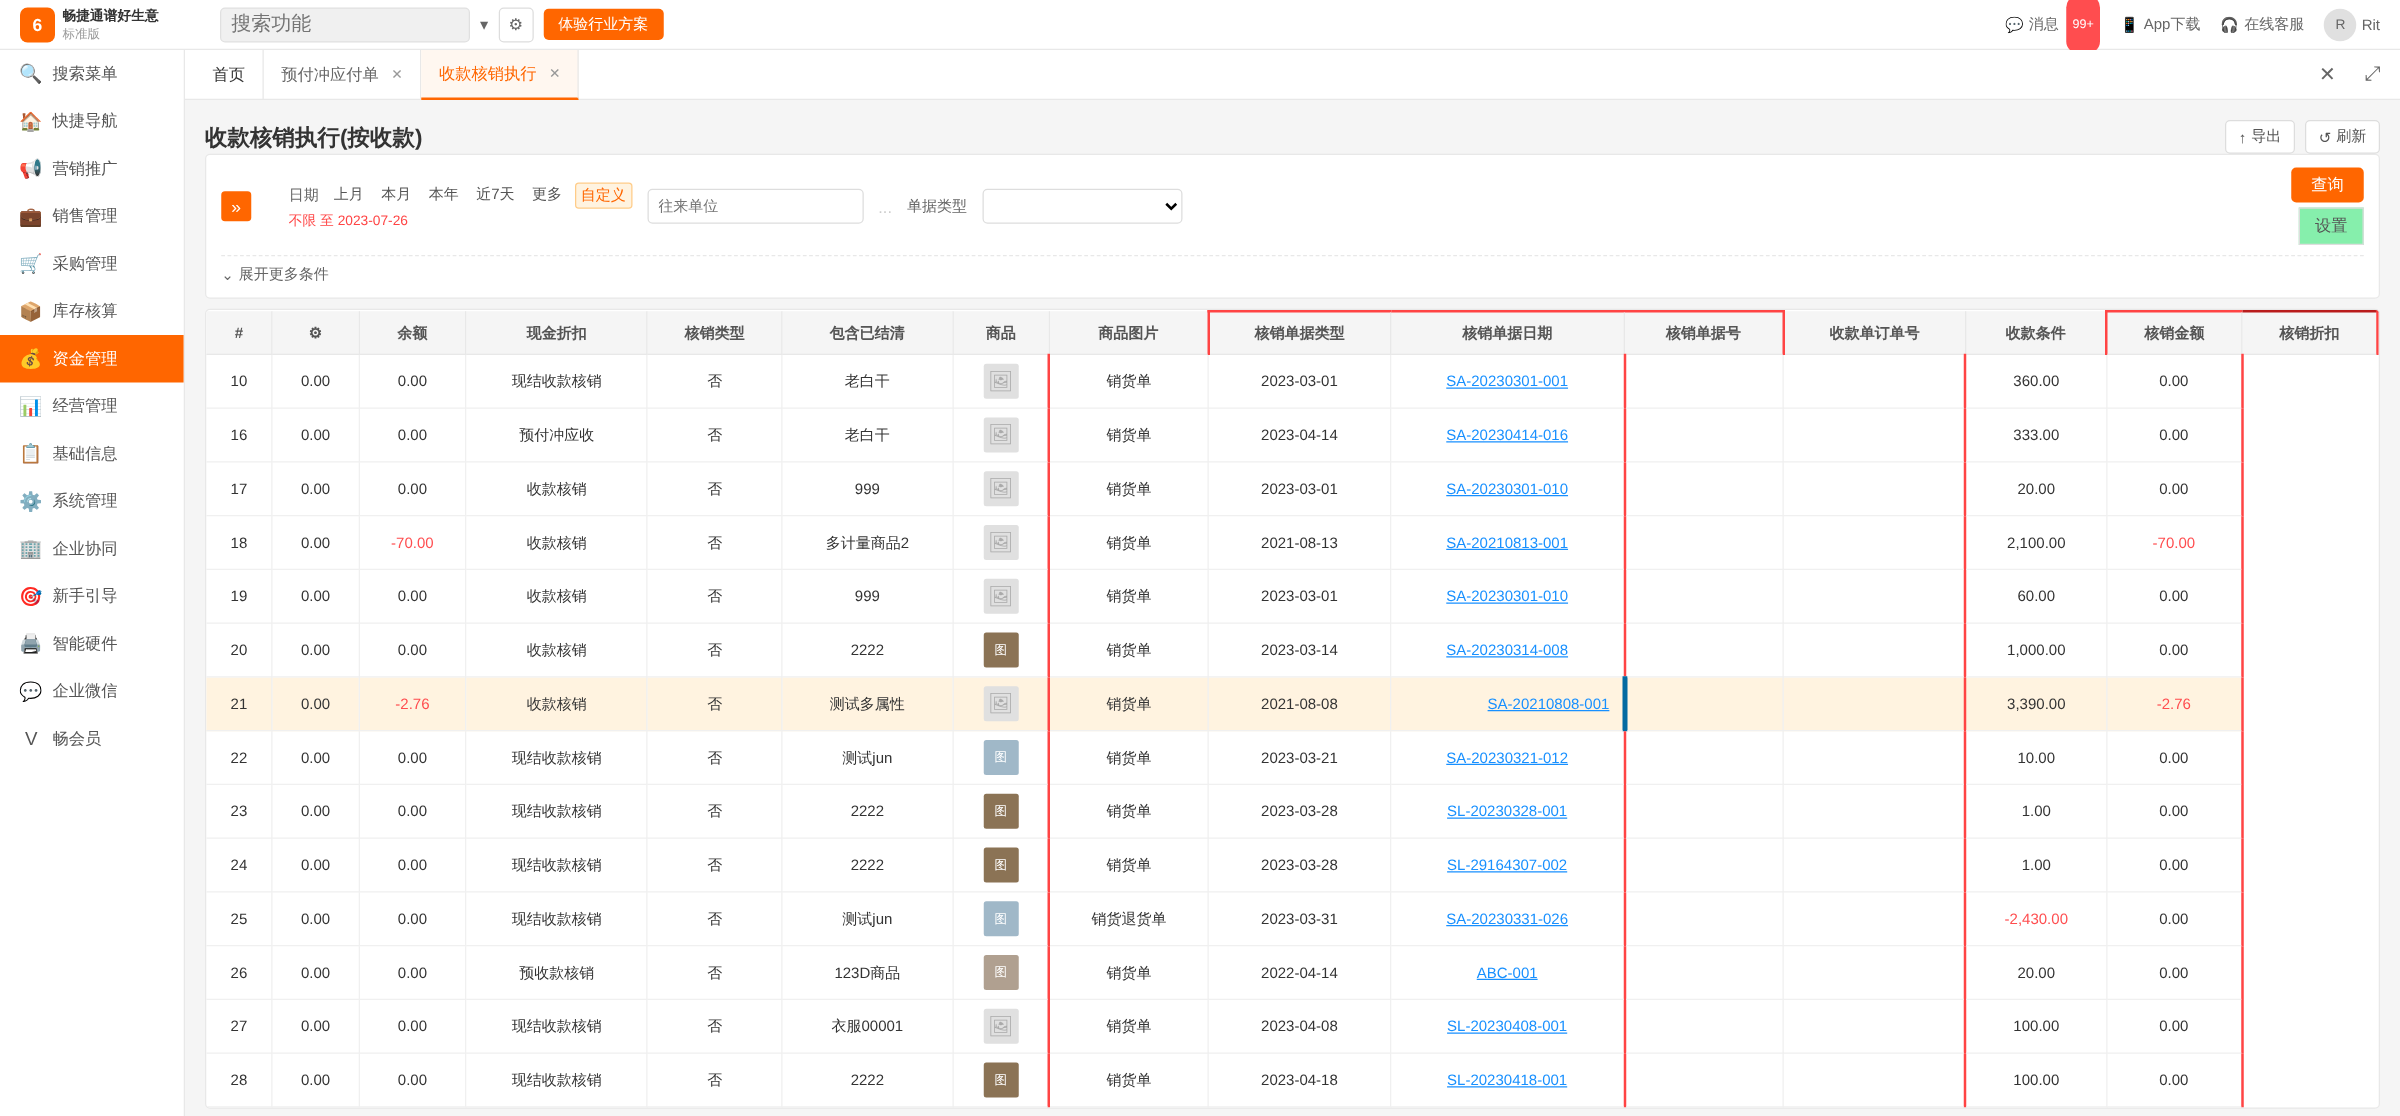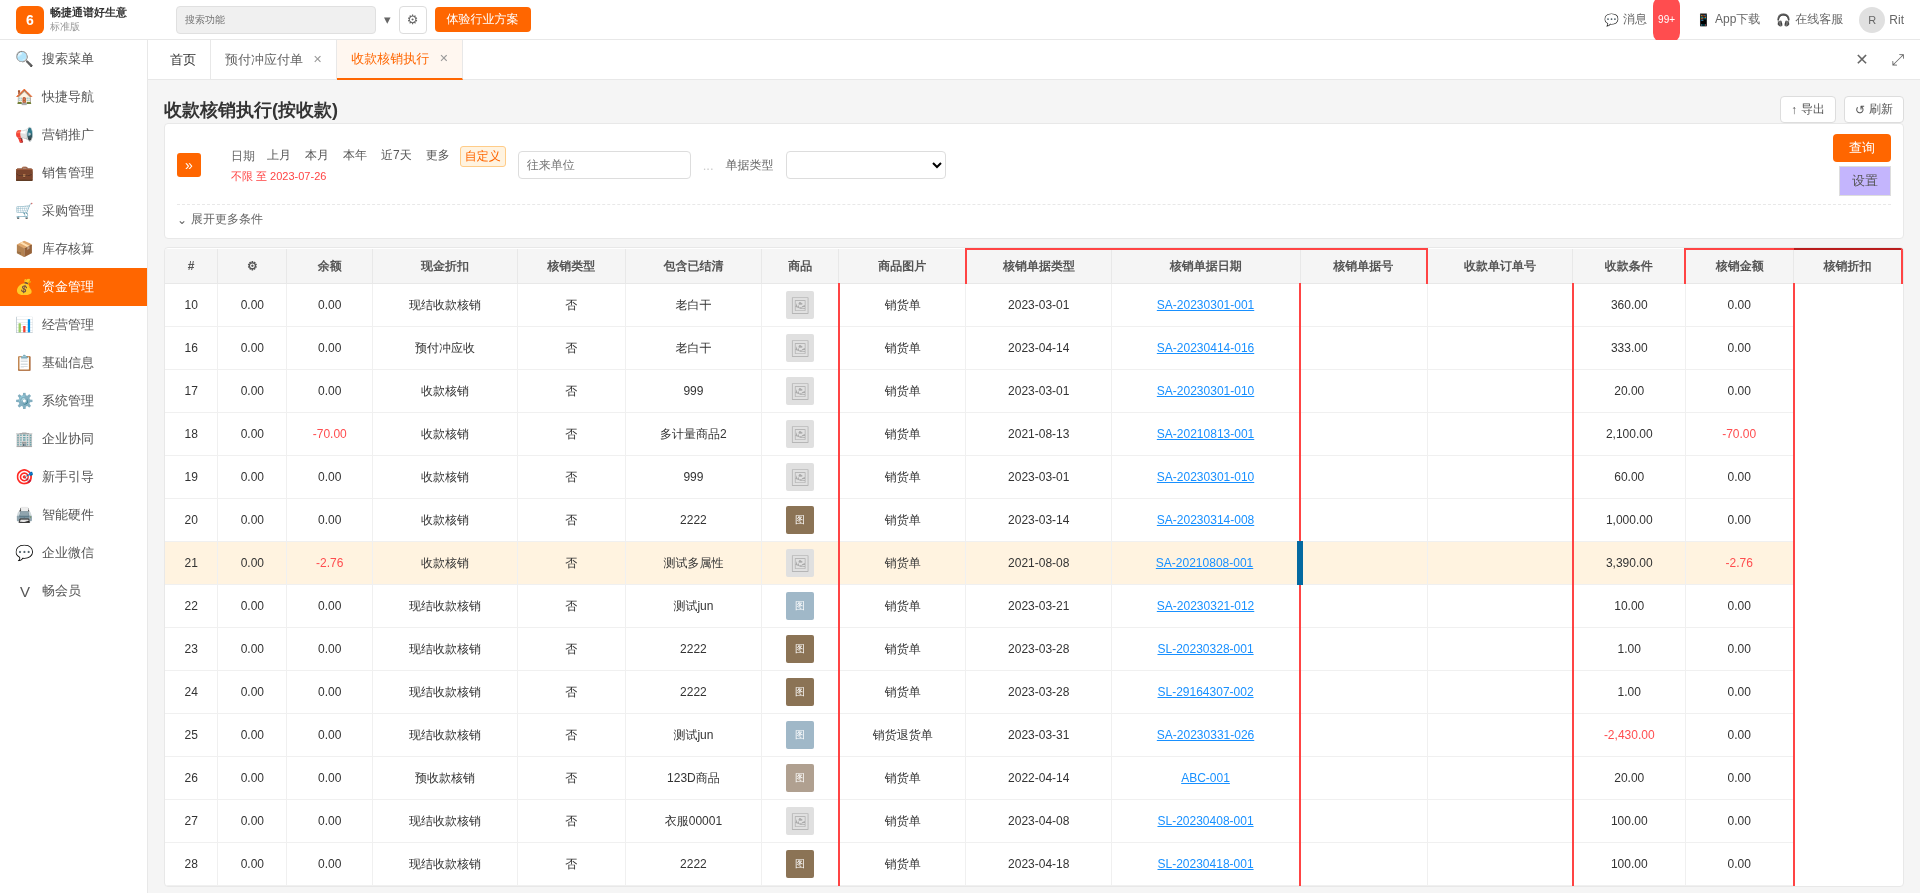--- a/index.html
+++ b/index.html
@@ -3,21 +3,21 @@
   <meta charset="utf-8">
   <style>
     * { box-sizing: border-box; margin: 0; padding: 0; }
     body { font-family: "Microsoft YaHei", Arial, sans-serif; font-size: 13px; background: #f5f5f5; color: #333; overflow: hidden; }
 
     
     .top-bar { height: 40px; background: #fff; display: flex; align-items: center; padding: 0 16px; border-bottom: 1px solid #e8e8e8; gap: 12px; }
     .logo-area { display: flex; align-items: center; gap: 6px; width: 148px; }
     .logo-icon { width: 28px; height: 28px; background: #f60; border-radius: 6px; display: flex; align-items: center; justify-content: center; color: #fff; font-weight: bold; font-size: 14px; }
     .top-bar-center { flex: 1; display: flex; align-items: center; gap: 8px; }
-    .search-box { width: 200px; height: 28px; border: 1px solid #ddd; border-radius: 4px; padding: 0 8px; font-size: 10px; color: #999; background: #f9f9f9; }
+    .search-box { width: 200px; height: 28px; border: 1px solid #ddd; border-radius: 4px; padding: 0 8px; font-size: 16px; color: #999; background: #f9f9f9; }
     .dropdown-btn { display: flex; align-items: center; gap: 4px; font-size: 12px; color: #666; cursor: pointer; }
     .gear-btn { width: 28px; height: 28px; border: 1px solid #ddd; border-radius: 4px; display: flex; align-items: center; justify-content: center; cursor: pointer; color: #666; }
     .trial-btn { background: #ff6600; color: #fff; border: none; border-radius: 4px; padding: 4px 12px; font-size: 12px; cursor: pointer; }
     .top-bar-right { display: flex; align-items: center; gap: 16px; font-size: 12px; color: #666; }
     .badge { background: #ff4d4f; color: #fff; border-radius: 10px; padding: 18px 5px; font-size: 10px; margin-left: 2px; }
     .top-right-item { display: flex; align-items: center; gap: 4px; cursor: pointer; }
 
     
     .layout { display: flex; height: calc(100vh - 40px); }
     .sidebar { width: 148px; background: #fff; border-right: 1px solid #e8e8e8; display: flex; flex-direction: column; overflow-y: auto; }
@@ -49,21 +49,21 @@
     .filter-expand-btn { width: 24px; height: 24px; background: #ff6600; color: #fff; border: none; border-radius: 3px; cursor: pointer; font-size: 14px; display: flex; align-items: center; justify-content: center; }
     .filter-label { font-size: 12px; color: #666; }
     .filter-date-links { display: flex; gap: 6px; font-size: 12px; }
     .date-link { color: #555; cursor: pointer; padding: 1px 4px; border-radius: 3px; }
     .date-link.custom { background: #fff3e0; color: #ff6600; border: 1px solid #ffcc88; }
     .filter-date-range { font-size: 11px; color: #ff4444; margin-top: 2px; }
     .filter-input { height: 28px; border: 1px solid #ddd; border-radius: 4px; padding: 0 8px; font-size: 12px; min-width: 160px; }
     .filter-divider { color: #ccc; }
     .filter-select { height: 28px; border: 1px solid #ddd; border-radius: 4px; padding: 0 8px; font-size: 12px; min-width: 160px; background: #fff; }
     .query-btn { background: #ff6600; color: #fff; border: none; border-radius: 4px; padding: 5px 16px; font-size: 13px; cursor: pointer; }
-    .setting-btn { background: #c4b5fd; color: #555; border: 1px solid #ddd; border-radius: 0; padding: 5px 12px; font-size: 13px; cursor: pointer; }
+    .setting-btn { background: #86efac; color: #555; border: 1px solid #ddd; border-radius: 0; padding: 5px 12px; font-size: 13px; cursor: pointer; }
     .expand-conditions { display: flex; align-items: center; gap: 4px; font-size: 12px; color: #666; cursor: pointer; border-top: 1px dashed #e8e8e8; margin-top: 8px; padding-top: 6px; }
     .filter-top-row { display: flex; align-items: center; gap: 12px; width: 100%; }
 
     
     .table-container { background: #fff; border: 1px solid #e8e8e8; border-radius: 4px; overflow: auto; }
     table { width: 100%; border-collapse: collapse; font-size: 12px; }
     thead tr { background: #f5f5f5; }
     th { padding: 8px 10px; text-align: center; color: #555; font-weight: 600; border-bottom: 1px solid #e8e8e8; border-right: 1px solid #e8e8e8; white-space: nowrap; }
     td { padding: 7px 10px; text-align: center; border-bottom: 1px solid #f0f0f0; border-right: 1px solid #f0f0f0; white-space: nowrap; }
     tr.highlighted td { background: #fff3e0; }
@@ -399,21 +399,21 @@
                   <td>0.00</td>
                   <td style="color:#ff4d4f;">-2.76</td>
                   <td>收款核销</td>
                   <td>否</td>
                   <td>测试多属性</td>
                   <td>
                     <div style="width:28px;height:28px;background:#e0e0e0;border-radius:2px;margin:0 auto;display:flex;align-items:center;justify-content:center;color:#aaa;font-size:16px;">🖼</div>
                   </td>
                   <td style="border-left:2px solid #ff4444;">销货单</td>
                   <td>2021-08-08</td>
-                  <td style="border-right:6px solid #0369a1;"><span class="link-cell">SA-20210808-001</span></td>
+                  <td style="border-right:4px solid #0369a1;text-align:right;"><span class="link-cell">SA-20210808-001</span></td>
                   <td></td>
                   <td></td>
                   <td style="border-left:2px solid #ff4444;">3,390.00</td>
                   <td style="color:#ff4d4f;border-right:2px solid #ff4444;">-2.76</td>
                 </tr>
                 <tr>
                   <td>22</td>
                   <td>0.00</td>
                   <td>0.00</td>
                   <td>现结收款核销</td>

